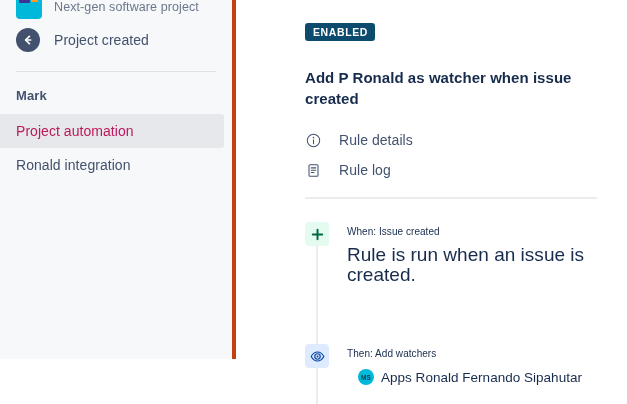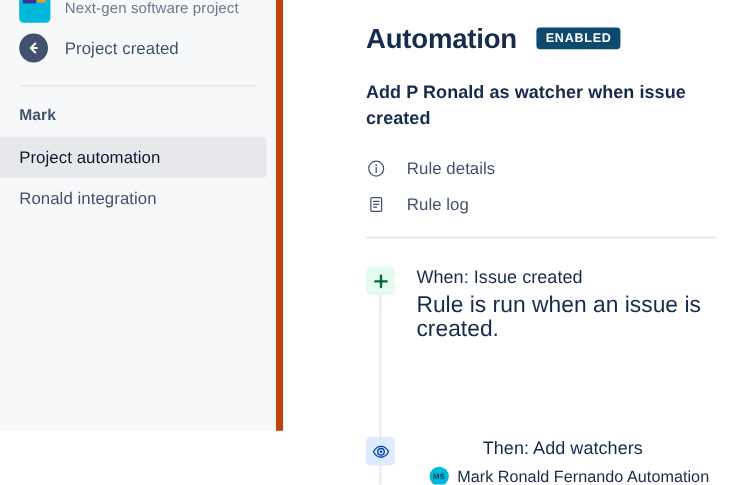--- a/index.html
+++ b/index.html
@@ -20,21 +20,21 @@
     display: flex;
     background: #ffffff;
   }
 
   
   .sidebar {
     position: relative;
     width: 236px;
     height: 359px;
     background: #f7f8f9;
-    border-right: 6px solid #c2410c;
+    border-right: 4px solid #c2410c;
     flex: 0 0 236px;
     overflow: hidden;
   }
 
   .project-header {
     display: flex;
     align-items: center;
     gap: 12px;
     padding: 0 16px;
     height: 26px;
@@ -124,21 +124,21 @@
     font-size: 14px;
     color: #42526e;
     letter-spacing: 0.05px;
     cursor: pointer;
     border-radius: 0 3px 3px 0;
     margin-right: 8px;
     white-space: nowrap;
   }
   .menu-item.selected {
     background: #e6e8ec;
-    color: #0f172a;
+    color: #be185d;
   }
 
   
   .main {
     flex: 1 1 auto;
     position: relative;
     height: 404px;
     background: #ffffff;
     overflow: hidden;
   }
@@ -231,40 +231,40 @@
     background: #ebecf0;
     z-index: 0;
   }
 
   .flow-step {
     position: relative;
     display: flex;
     gap: 18px;
     z-index: 1;
   }
-  .flow-step + .flow-step { margin-top: 78px; text-align: center; }
+  .flow-step + .flow-step { margin-top: 58px; }
 
   .step-badge {
     width: 24px;
     height: 24px;
     flex: 0 0 24px;
     border-radius: 4px;
     display: flex;
     align-items: center;
     justify-content: center;
     margin-top: 1px;
   }
   .step-badge.trigger { background: #e3fcef; }
   .step-badge.action  { background: #deebff; }
   .step-badge svg { display: block; }
 
   .step-body { padding-top: 0px; }
 
   .step-title {
-    font-size: 15px;
+    font-size: 10px;
     color: #172b4d;
     line-height: 22px;
     letter-spacing: 0.05px;
   }
 
   .step-desc {
     font-size: 19px;
     color: #172b4d;
     line-height: 20px;
     margin-top: 2px;
@@ -334,21 +334,20 @@
       <div class="menu-item selected">Project automation</div>
       <div class="menu-item">Ronald integration</div>
     </nav>
 
   </aside>
 
   <main class="main">
     <div class="content">
 
       <div class="title-row">
-        <h1 class="page-title">Automation</h1>
         <span class="status-badge">ENABLED</span>
       </div>
 
       <h2 class="rule-name">Add P Ronald as watcher when issue created</h2>
 
       <div class="link-list">
 
         <div class="link-row">
           <span class="link-icon">
             <svg width="15" height="15" viewBox="0 0 16 16" aria-hidden="true">
@@ -397,21 +396,21 @@
               <path d="M1.3 8 C3.1 4.5 5.3 3.2 8 3.2 C10.7 3.2 12.9 4.5 14.7 8
                        C12.9 11.5 10.7 12.8 8 12.8 C5.3 12.8 3.1 11.5 1.3 8 Z" fill="none" stroke="#0747A6" stroke-width="1.25"></path>
               <circle cx="8" cy="8" r="2.9" fill="none" stroke="#0747A6" stroke-width="1.25"></circle>
               <circle cx="8" cy="8" r="1.15" fill="#0747A6"></circle>
             </svg>
           </span>
           <div class="step-body">
             <div class="step-title">Then: Add watchers</div>
             <div class="watcher-row">
               <span class="watcher-avatar">MS</span>
-              <span class="watcher-name">Mark Ronald Fernando Automation</span>
+              <span class="watcher-name">Apps Ronald Fernando Sipahutar</span>
             </div>
           </div>
         </div>
 
       </div>
 
     </div>
   </main>
 
 </div>

